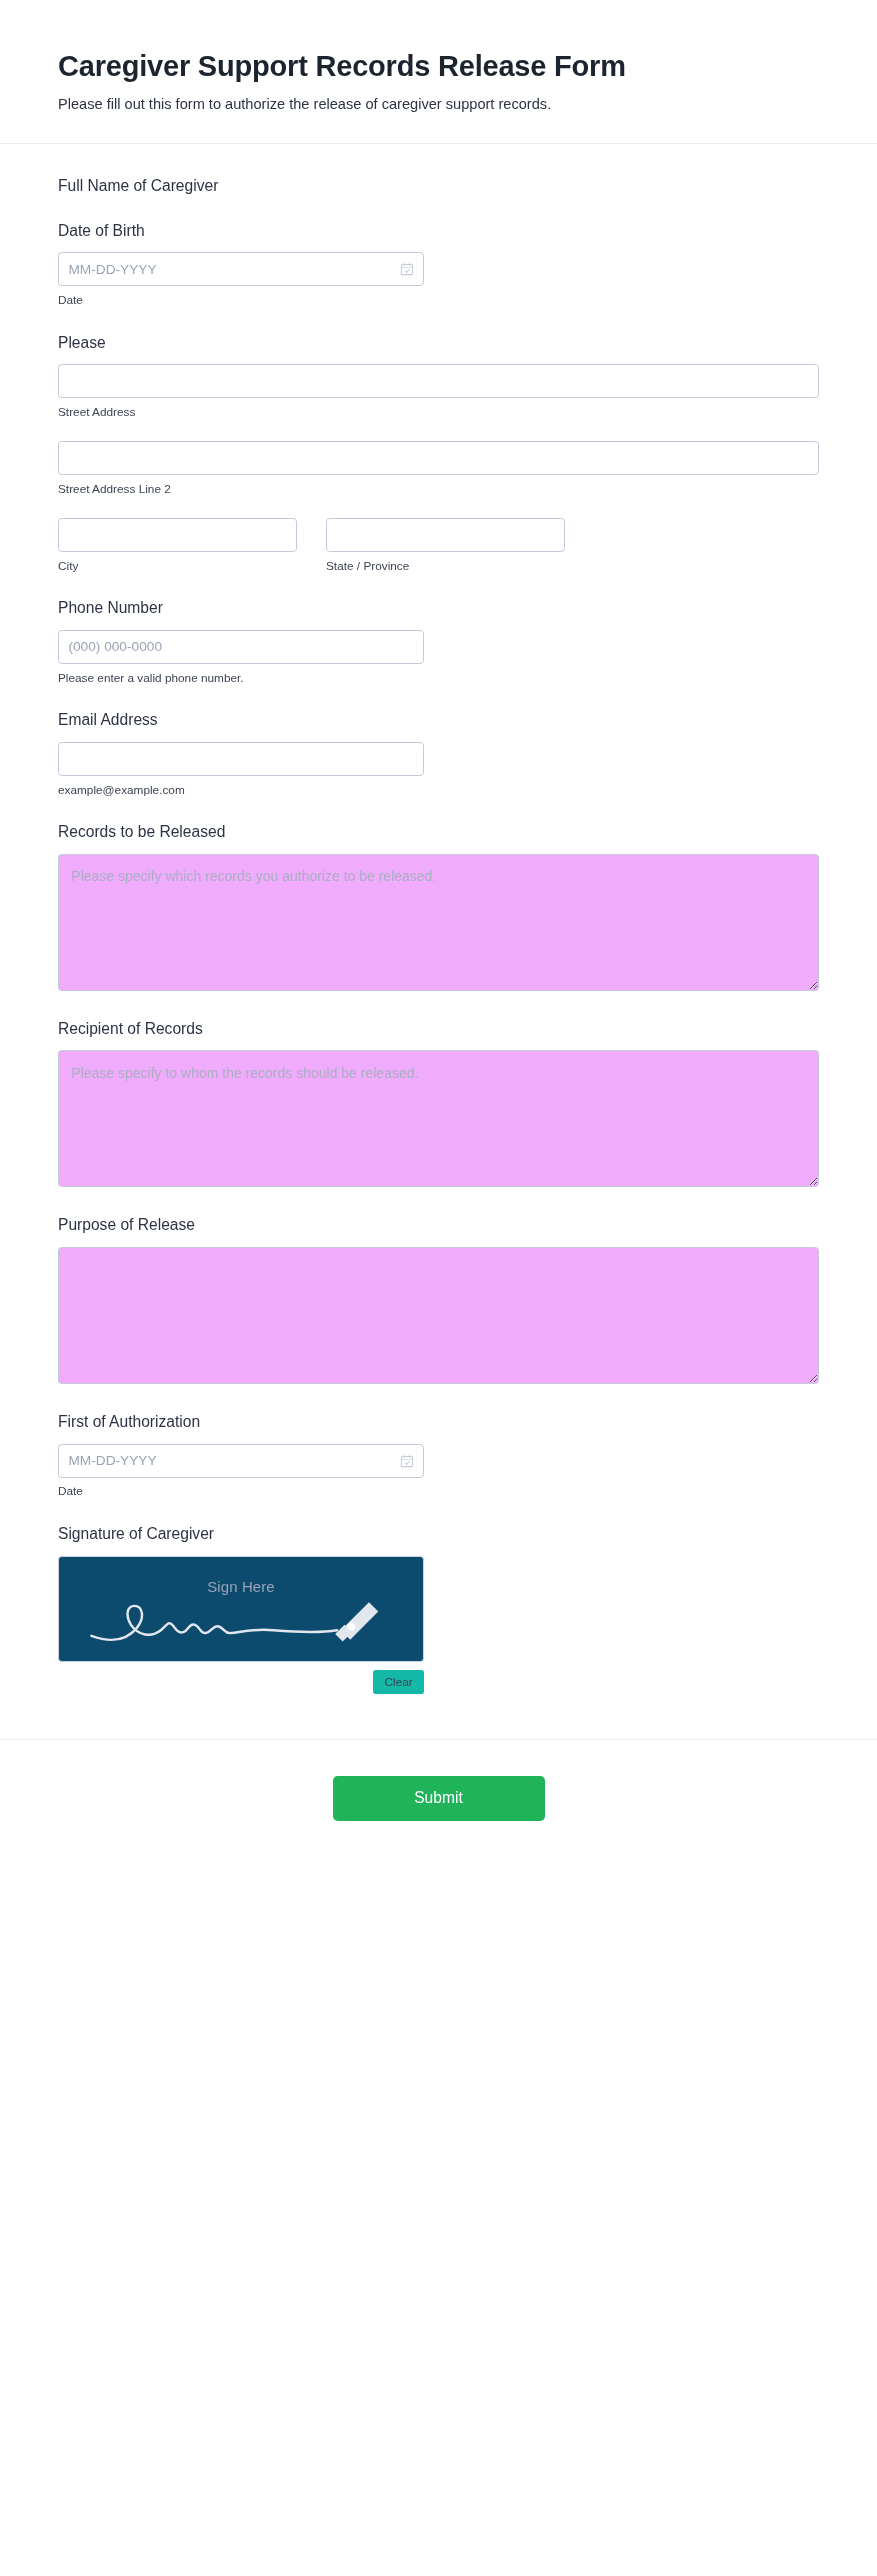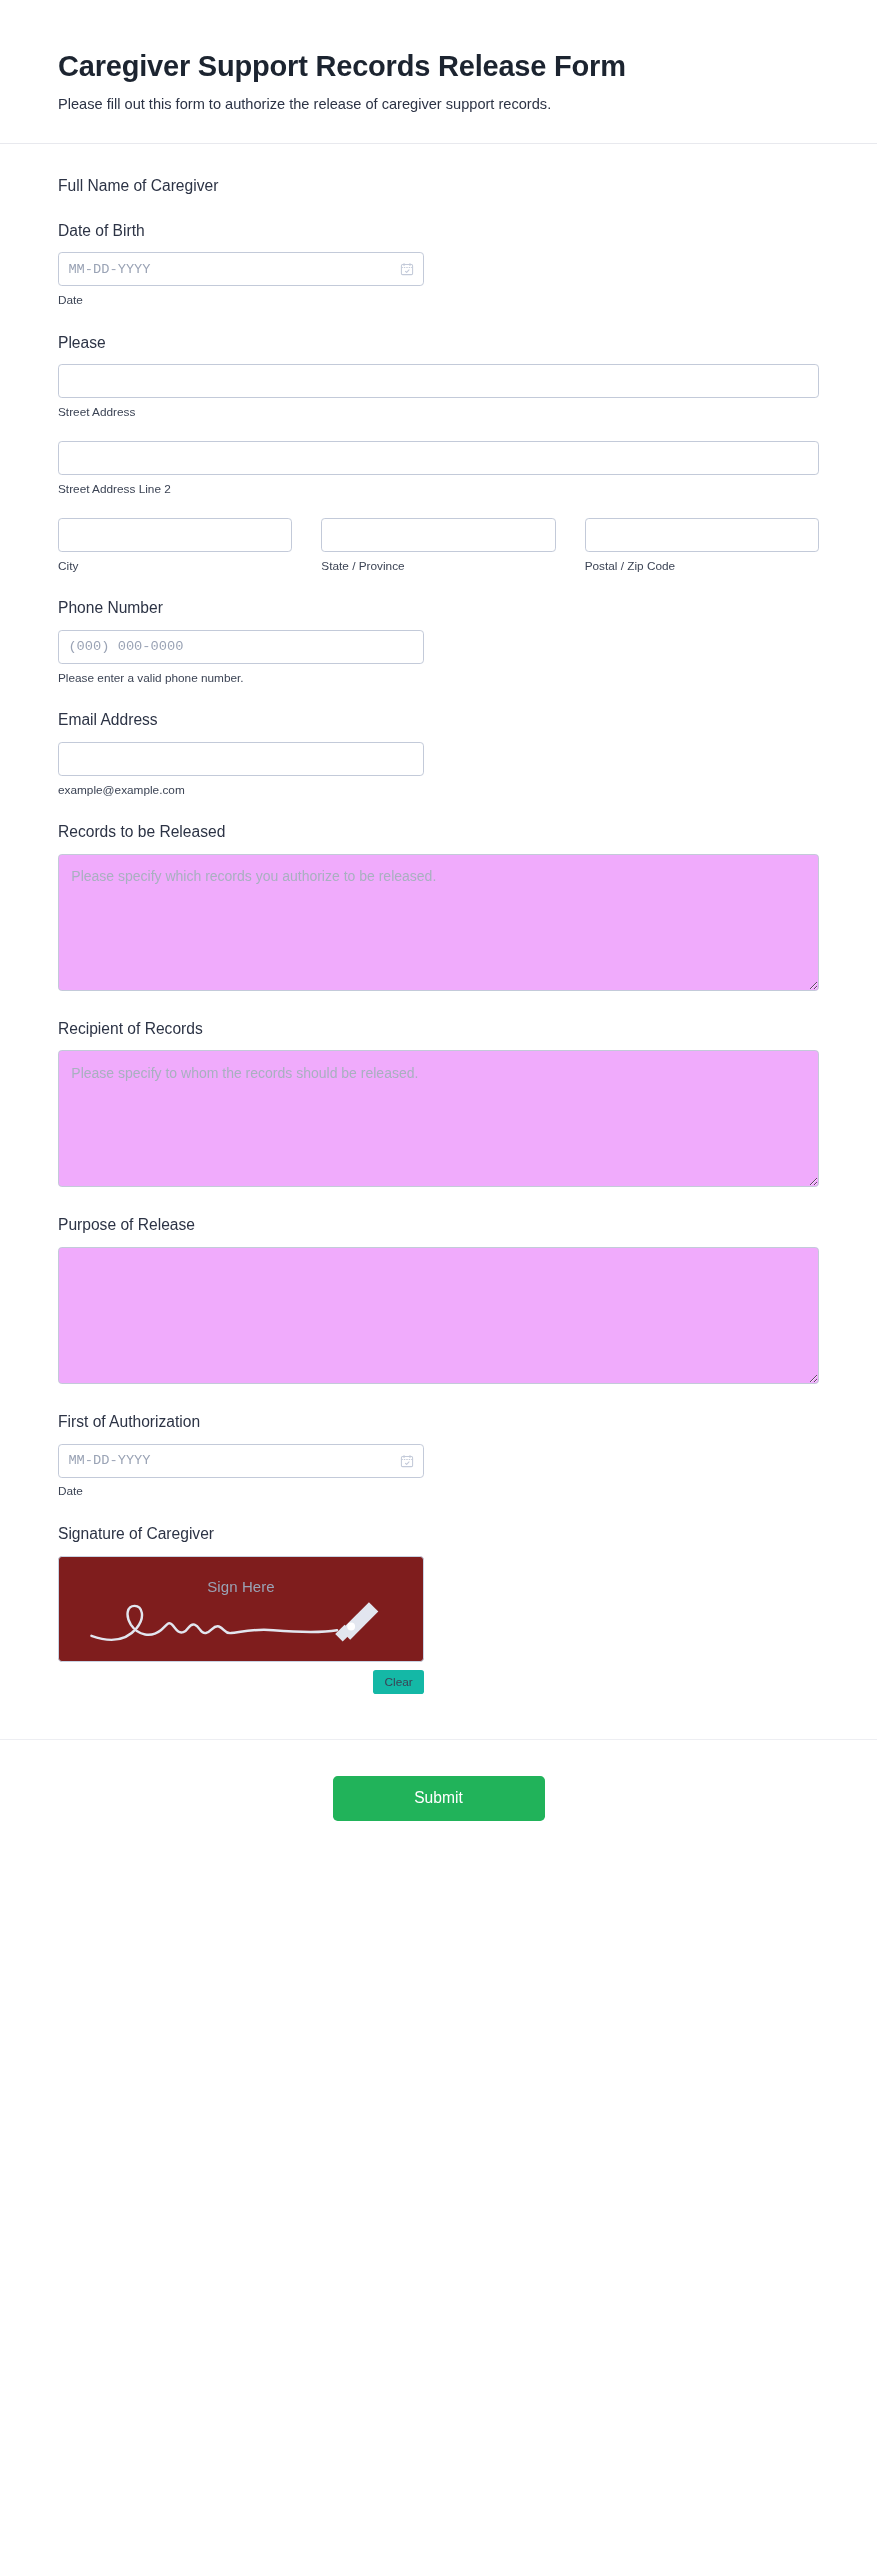--- a/index.html
+++ b/index.html
@@ -66,21 +66,21 @@
     margin-top: 6.6px;
     line-height: 1.3;
   }
 
   .jf-input {
     width: 100%;
     height: 34px;
     border: 0.9px solid #c3cad9;
     border-radius: 3.8px;
     background: #ffffff;
-    font-family: Liberation Mono, monospace;
+    font-family: Liberation Sans, sans-serif;
     font-size: 13.7px;
     color: #2c3345;
     padding: 3.8px 9.4px;
     outline: none;
   }
   .jf-input::placeholder { color: #9aa3b5; }
 
   .row { display: flex; }
   .row.gap-name > .col { flex: 0 0 auto; }
 
@@ -132,21 +132,21 @@
   .ta-recipient { height: 137px; }
   .ta-purpose   { height: 137px; }
 
   
   .sig-block { margin-bottom: 7.5px; }
   .sig-pad {
     width: 366px;
     height: 106px;
     border: 0.9px solid #c9d3e3;
     border-radius: 3.8px;
-    background: #7f1d1d;
+    background: #0c4a6e;
     position: relative;
     overflow: hidden;
   }
   .sig-hint {
     position: absolute;
     left: 0; right: 0;
     top: 21px;
     text-align: center;
     font-size: 15px;
     color: #9aa3b5;
@@ -248,24 +248,20 @@
       </div>
 
       <div class="row-三">
         <div class="col-city">
           <input class="jf-input" type="text" placeholder="" style="">
           <span class="sub-label">City</span>
         </div>
         <div class="col-state">
           <input class="jf-input" type="text" placeholder="" style="">
           <span class="sub-label">State / Province</span>
-        </div>
-        <div class="col-zip">
-          <input class="jf-input" type="text" placeholder="" style="">
-          <span class="sub-label">Postal / Zip Code</span>
         </div>
       </div>
     </div>
 
     <div class="field-block">
       <span class="field-label">Phone Number</span>
       <input class="jf-input w-388" type="text" placeholder="(000) 000-0000" style="">
       <span class="sub-label">Please enter a valid phone number.</span>
     </div>
 

